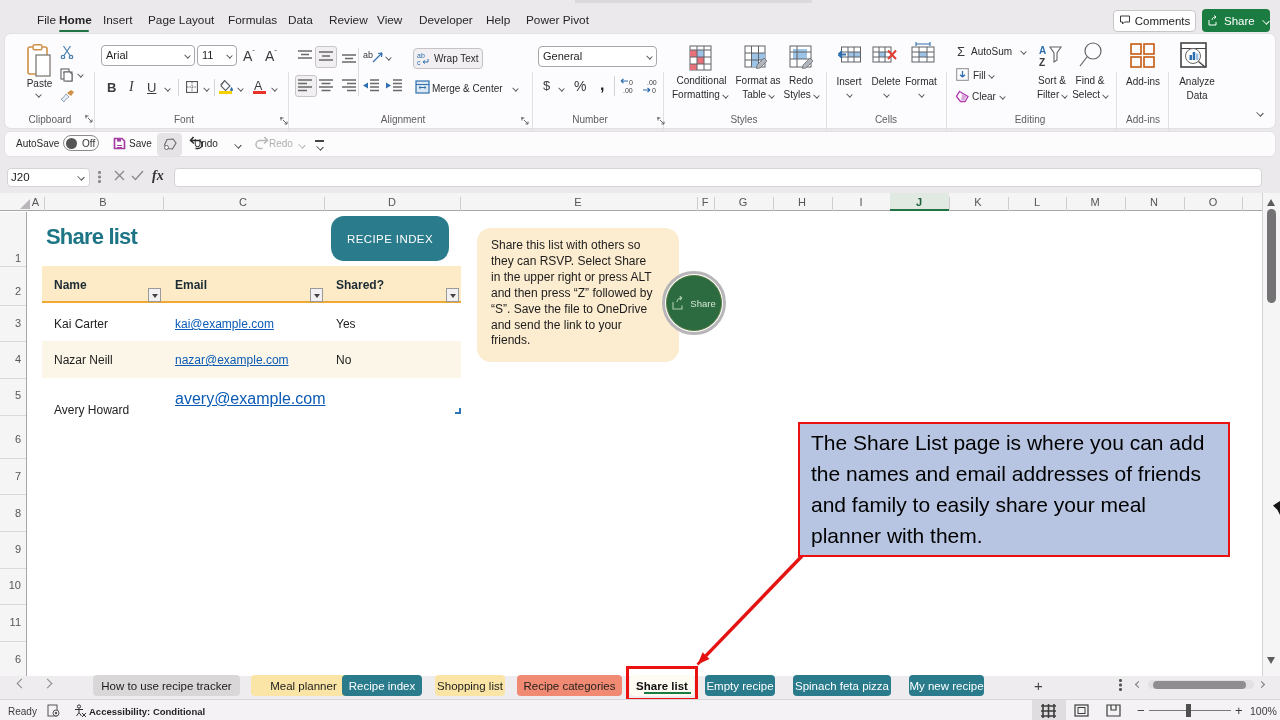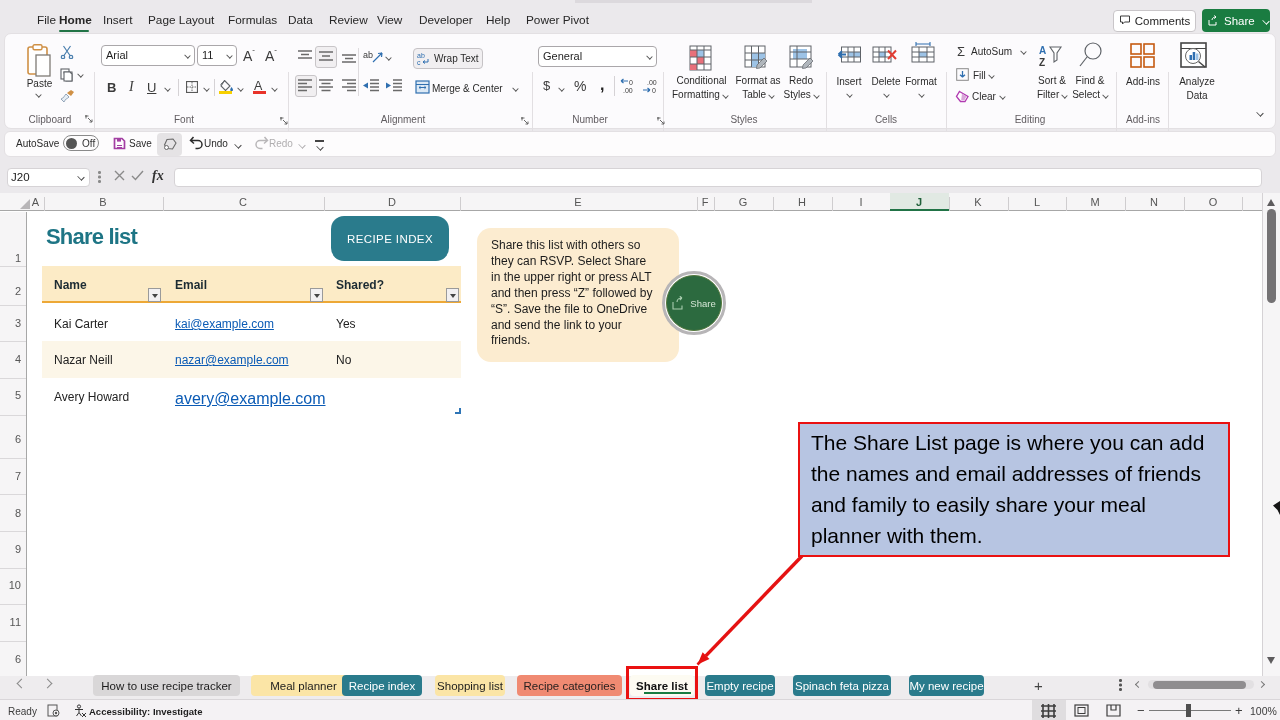--- a/index.html
+++ b/index.html
@@ -366,21 +366,21 @@
     </svg>
   <span class="ab btxt" style="left:124px;top:6px">Save</span>
   <span class="ab" style="left:152px;top:1px;width:25px;height:23px;background:#e5e3e5;border-radius:4px"></span>
   <svg class="ab" style="left:158px;top:6px" width="14" height="13" viewBox="0 0 14 13">
       <path d="M4 1.5 10 1 13 5l-3.5 6-5-.5L1.5 7z" fill="none" stroke="#6a6a6a" stroke-width="1.1"></path>
       <circle cx="3.5" cy="9.5" r="2" fill="#fcfbfd" stroke="#6a6a6a"></circle>
     </svg>
   <svg class="ab" style="left:184px;top:4px" width="14" height="14" viewBox="0 0 14 14">
       <path d="M4.5 1 1.5 4.5 5 7.5M1.5 4.5H9a4 4 0 0 1 0 8H6.5" fill="none" stroke="#2b2b2b" stroke-width="1.5"></path>
     </svg>
-  <span class="ab btxt" style="left:199px;top:6px">Undo</span>
+  <span class="ab btxt" style="left:189px;top:6px">Undo</span>
   <span class="ab chv" style="left:230px;top:10px"></span>
   <svg class="ab" style="left:250px;top:4px" width="14" height="14" viewBox="0 0 14 14">
       <path d="M9.5 1l3 3.5L9 7.5M12.5 4.5H5a4 4 0 0 0 0 8h2.5" fill="none" stroke="#b9b7b9" stroke-width="1.5"></path>
     </svg>
   <span class="ab btxt" style="left:264px;top:6px;color:#b0aeb0">Redo</span>
   <span class="ab chv" style="left:294px;top:10px;border-color:#b0aeb0"></span>
   <span class="ab" style="left:310px;top:8px;width:9px;height:1.5px;background:#444"></span>
   <span class="ab chv" style="left:312px;top:12px"></span>
 </div>
 
@@ -482,21 +482,21 @@
   <div class="ab" style="left:336px;top:85px;font-size:12px;font-weight:bold;color:#1c2b33">Shared?</div>
   <div class="drop" style="left:148px"></div>
   <div class="drop" style="left:310px"></div>
   <div class="drop" style="left:446px"></div>
   <div class="ab" style="left:54px;top:124px;font-size:12px;color:#222">Kai Carter</div>
   <div class="ab" style="left:175px;top:124px;font-size:12px"><a class="lnk">kai@example.com</a></div>
   <div class="ab" style="left:336px;top:124px;font-size:12px;color:#222">Yes</div>
   <div class="ab" style="left:54px;top:160px;font-size:12px;color:#222">Nazar Neill</div>
   <div class="ab" style="left:175px;top:160px;font-size:12px"><a class="lnk">nazar@example.com</a></div>
   <div class="ab" style="left:336px;top:160px;font-size:12px;color:#222">No</div>
-  <div class="ab" style="left:54px;top:197px;font-size:12px;color:#222">Avery Howard</div>
+  <div class="ab" style="left:54px;top:210px;font-size:12px;color:#222">Avery Howard</div>
   <div class="ab" style="left:175px;top:197px;font-size:16px"><a class="lnk">avery@example.com</a></div>
   <div class="ab" style="left:455px;top:215px;width:6px;height:6px;border-right:2px solid #2e75b6;border-bottom:2px solid #2e75b6"></div>
 
   <div class="ab" style="left:477px;top:35px;width:202px;height:134px;background:#fcecd0;border-radius:14px"></div>
   <div class="ab" style="left:491px;top:45px;width:190px;font-size:12px;line-height:15.9px;color:#1c1c1c">Share this list with others so<br>they can RSVP. Select Share<br>in the upper right or press ALT<br>and then press “Z” followed by<br>“S”. Save the file to OneDrive<br>and send the link to your<br>friends.</div>
 
   <div class="ab" style="left:662px;top:78px;width:64px;height:64px;border-radius:50%;background:#fff;border:3px solid #b7b5b7"></div>
   <div class="ab" style="left:666px;top:82px;width:56px;height:56px;border-radius:50%;background:#2c6a3f;border:1px solid #56793f;display:flex;align-items:center;justify-content:center">
     <svg width="15" height="14" viewBox="0 0 15 14" style="margin-right:3px">
         <path d="M1 6v7h9V9.5M5 6C5 3.5 7.5 2 10 2M10 2 7.8 0.2M10 2 7.8 4" fill="none" stroke="#a9cdaf" stroke-width="1.1"></path>
@@ -547,21 +547,21 @@
   <svg class="ab" style="left:47px;top:4px" width="13" height="13" viewBox="0 0 13 13">
       <rect x="1" y="1" width="9" height="11" fill="none" stroke="#555"></rect>
       <circle cx="9" cy="9" r="3" fill="#f4f2f4" stroke="#555"></circle>
       <circle cx="9" cy="9" r="1.2" fill="#555"></circle>
     </svg>
   <svg class="ab" style="left:73px;top:4px" width="14" height="13" viewBox="0 0 14 13">
       <circle cx="6" cy="2.5" r="1.6" fill="none" stroke="#333"></circle>
       <path d="M2 5.5h8M6 4.5v4M6 8.5 3.5 12M6 8.5 8.5 12" fill="none" stroke="#333"></path>
       <path d="M9 9l4 4M13 9l-4 4" stroke="#333"></path>
     </svg>
-  <span class="ab" style="left:89px;top:6px;font-weight:bold;color:#1f1f1f;font-size:9.5px">Accessibility: Investigate</span>
+  <span class="ab" style="left:89px;top:6px;font-weight:bold;color:#1f1f1f;font-size:9.5px">Accessibility: Conditional</span>
   <div class="ab" style="left:1032px;top:0px;width:34px;height:21px;background:#dfdddf"></div>
   <svg class="ab" style="left:1041px;top:4px" width="15" height="14" viewBox="0 0 15 14">
       <g stroke="#3c3c3c" stroke-width="1.6">
         <path d="M0 2h15M0 7h15M0 12h15M2 0v14M7.5 0v14M13 0v14"></path>
       </g>
     </svg>
   <svg class="ab" style="left:1074px;top:4px" width="15" height="13" viewBox="0 0 15 13">
       <rect x="1" y="1" width="13" height="11" fill="none" stroke="#3c3c3c" stroke-width="1.2"></rect>
       <rect x="4" y="3.5" width="7" height="6" fill="none" stroke="#3c3c3c"></rect>
     </svg>

